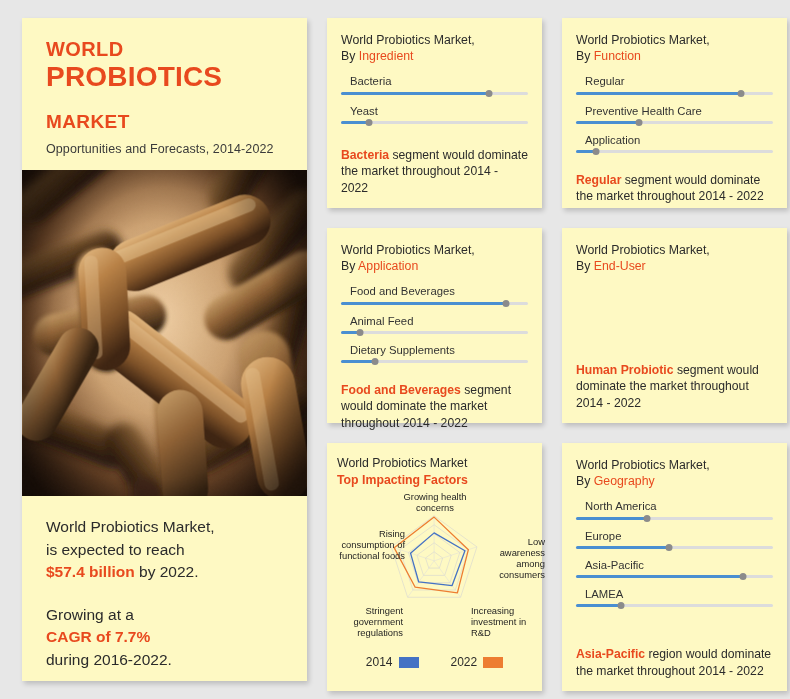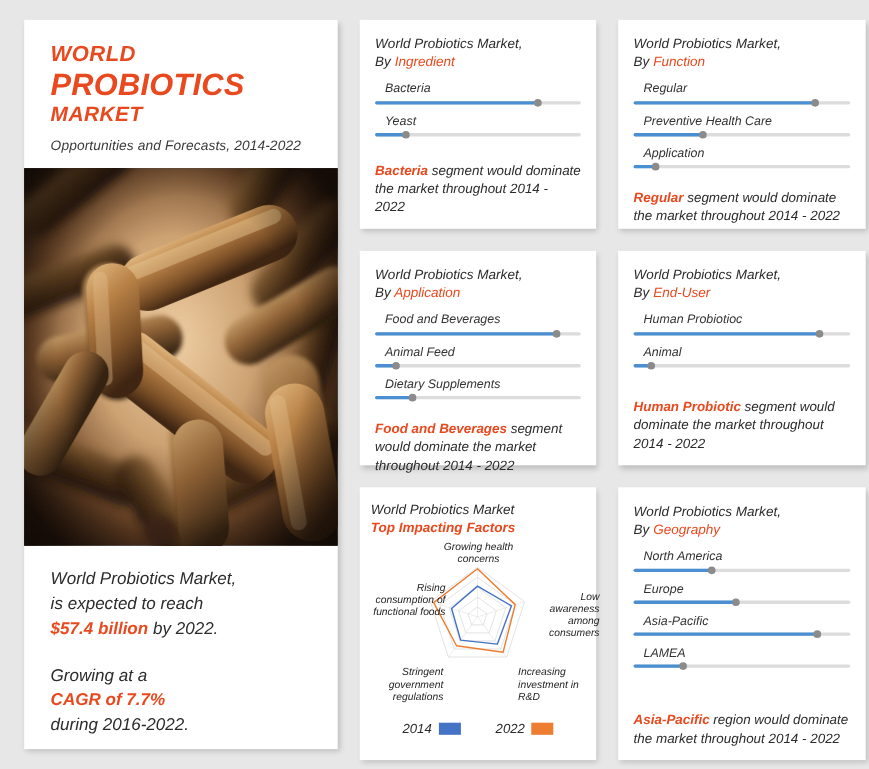--- a/index.html
+++ b/index.html
@@ -12,44 +12,43 @@
   .board{
     position:relative;width:790px;height:699px;
     display:grid;
     grid-template-columns:285px 215px 225px;
     grid-template-rows:auto;
     column-gap:20px;
     padding:18px 22px;
     box-sizing:border-box;
   }
   .card{
-    background:#ffffff;
+    background:#fef9c3;
     box-shadow:2px 3px 5px rgba(0,0,0,0.18);
     box-sizing:border-box;
-    font-style:italic;
   }
 
   
   .hero{
     grid-column:1;grid-row:1/span 3;
     display:flex;flex-direction:column;
     height:663px;
   }
   .hero-head{padding:20px 24px 14px 24px;}
   .brand-l1{
     color:#e8491e;font-size:20px;font-weight:bold;
     letter-spacing:.4px;line-height:1.15;
   }
   .brand-l2{
     color:#e8491e;font-size:28px;font-weight:bold;
     letter-spacing:.2px;line-height:1.1;margin-top:1px;
   }
   .brand-l3{
     color:#e8491e;font-size:19px;font-weight:bold;
-    letter-spacing:.4px;line-height:1.15;margin-top:1px;
+    letter-spacing:.4px;line-height:1.15;margin-top:18px;
   }
   .brand-sub{
     color:#3a3a3a;font-size:12.5px;margin-top:9px;letter-spacing:.1px;
   }
   .photo{
     width:100%;height:355px;position:relative;overflow:hidden;
     background:#2a1a0e;
   }
   .photo svg{display:block;width:100%;height:100%;}
   .hero-foot{
@@ -333,36 +332,20 @@
     <div class="seg-note">
       <span class="hl">Food and Beverages</span><span> segment would dominate the market throughout 2014 - 2022</span>
     </div>
   </div>
 
   <div class="card seg c-end">
     <div class="seg-title">
       <span>World Probiotics Market,</span><br>
       <span>By </span><span class="hl">End-User</span>
     </div>
-    <div class="sliders">
-      <div class="srow">
-        <div class="slabel">Human Probiotioc</div>
-        <div class="track">
-          <div class="fill" style="width:86%"></div>
-          <div class="knob" style="left:86%"></div>
-        </div>
-      </div>
-      <div class="srow">
-        <div class="slabel">Animal</div>
-        <div class="track">
-          <div class="fill" style="width:8%"></div>
-          <div class="knob" style="left:8%"></div>
-        </div>
-      </div>
-    </div>
     <div class="seg-note">
       <span class="hl">Human Probiotic</span><span> segment would dominate the market throughout 2014 - 2022</span>
     </div>
   </div>
 
   <div class="card radar-card c-rad">
     <div class="radar-title">
       <span>World Probiotics Market</span><br>
       <span class="hl">Top Impacting Factors</span>
     </div>

